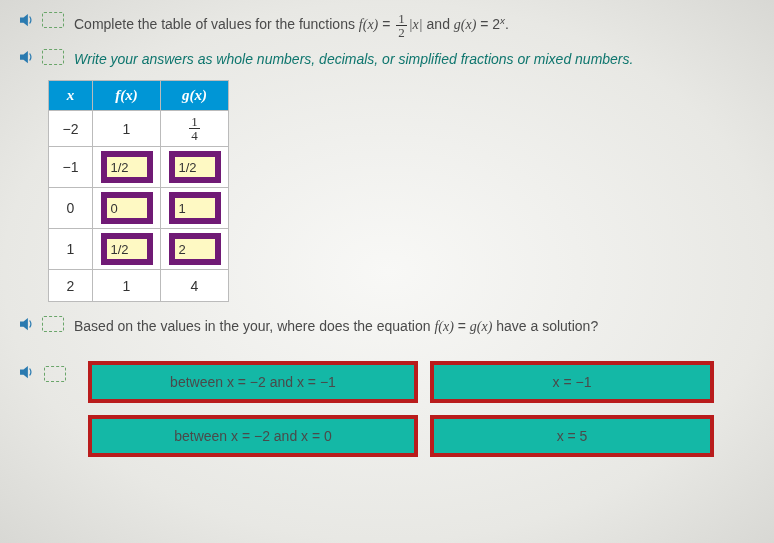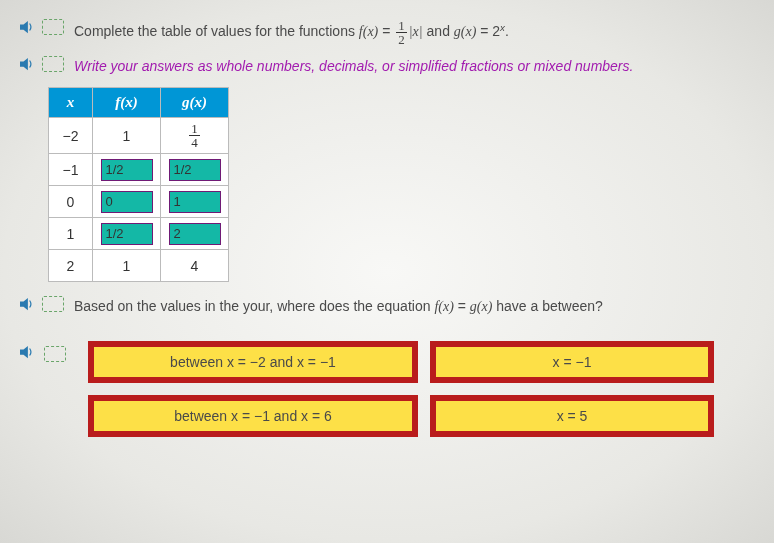--- a/index.html
+++ b/index.html
@@ -10,21 +10,20 @@
     background: radial-gradient(ellipse at center, #f8f8f6 0%, #e8e8e4 70%, #d8d8d4 100%);
     width: 774px;
     height: 543px;
     padding: 12px 18px;
     position: relative;
   }
   .line {
     margin-bottom: 10px;
     line-height: 1.5;
     color: #4a4a4a;
-    margin-top: 7px;
   }
   .speaker-icon {
     display: inline-block;
     vertical-align: middle;
     margin-right: 2px;
   }
   .speaker-icon svg { width: 18px; height: 14px; }
   .lang-icon {
     display: inline-block;
     width: 22px;
@@ -46,21 +45,21 @@
     text-align: center;
     font-family: "Times New Roman", serif;
     font-style: normal;
     line-height: 1;
     font-size: 13px;
     margin: 0 2px;
   }
   .frac .n { display:block; border-bottom: 1px solid #333; padding: 0 2px; }
   .frac .d { display:block; padding: 0 2px; }
   .sup { font-size: 0.7em; vertical-align: super; font-style: italic; }
-  .instr-italic { font-style: italic; color: #a21caf; }
+  .instr-italic { font-style: italic; color: #0f766e; }
 
   table.values {
     border-collapse: collapse;
     margin: 10px 0 14px 30px;
     background: #fff;
   }
   table.values th {
     background: #0096d6;
     color: #fff;
     font-weight: bold;
@@ -75,39 +74,39 @@
   table.values td {
     border: 1px solid #bbb;
     padding: 4px 6px;
     text-align: center;
     height: 32px;
     font-size: 14px;
     color: #333;
   }
   .cell-input {
     width: 52px;
-    height: 22px;
-    border: 1px solid #701a75;
-    background: #14b8a6;
+    height: 32px;
+    border: 6px solid #701a75;
+    background: #fef9c3;
     font-size: 13px;
     padding: 2px 4px;
     font-family: inherit;
     color: #333;
   }
 
   .choices {
     display: flex;
     gap: 12px;
     margin-left: 66px;
     margin-top: 8px;
   }
   .choices-col { display: flex; flex-direction: column; gap: 12px; }
   .choice {
-    border: 6px solid #b91c1c;
-    background: #fde047;
+    border: 4px solid #b91c1c;
+    background: #14b8a6;
     height: 42px;
     display: flex;
     align-items: center;
     justify-content: center;
     font-size: 14px;
     color: #4a4a4a;
     cursor: pointer;
   }
   .choice.wide { width: 330px; }
   .choice.narrow { width: 284px; }
@@ -180,42 +179,42 @@
 
 <div class="line line-block">
   <span class="speaker-icon">
     <svg viewBox="0 0 20 16">
         <path d="M2 5 L6 5 L11 1 L11 15 L6 11 L2 11 Z" fill="#2a7ab0"></path>
         <path d="M13 4 Q16 8 13 12" stroke="#2a7ab0" fill="none" stroke-width="1.4"></path>
       </svg>
   </span>
   <span class="lang-icon"></span>
   <span class="txt">
-    <span>Based on the values in the your, where does the equation </span><span class="math">f(x)</span><span> = </span><span class="math">g(x)</span><span> have a between?</span>
+    <span>Based on the values in the your, where does the equation </span><span class="math">f(x)</span><span> = </span><span class="math">g(x)</span><span> have a solution?</span>
   </span>
 </div>
 
 <div class="spacer"></div>
 
 <div style="display:flex; align-items:flex-start; gap:6px;">
   <span class="speaker-icon" style="margin-top:12px;">
     <svg viewBox="0 0 20 16">
         <path d="M2 5 L6 5 L11 1 L11 15 L6 11 L2 11 Z" fill="#2a7ab0"></path>
         <path d="M13 4 Q16 8 13 12" stroke="#2a7ab0" fill="none" stroke-width="1.4"></path>
       </svg>
   </span>
   <span class="lang-icon" style="margin-top:13px;"></span>
 
   <div class="choices" style="margin-left:10px;">
     <div class="choices-col">
       <div class="choice wide">
         <span>between x = −2 and x = −1</span>
       </div>
       <div class="choice wide">
-        <span>between x = −1 and x = 6</span>
+        <span>between x = −2 and x = 0</span>
       </div>
     </div>
     <div class="choices-col">
       <div class="choice narrow">
         <span>x = −1</span>
       </div>
       <div class="choice narrow">
         <span>x = 5</span>
       </div>
     </div>

